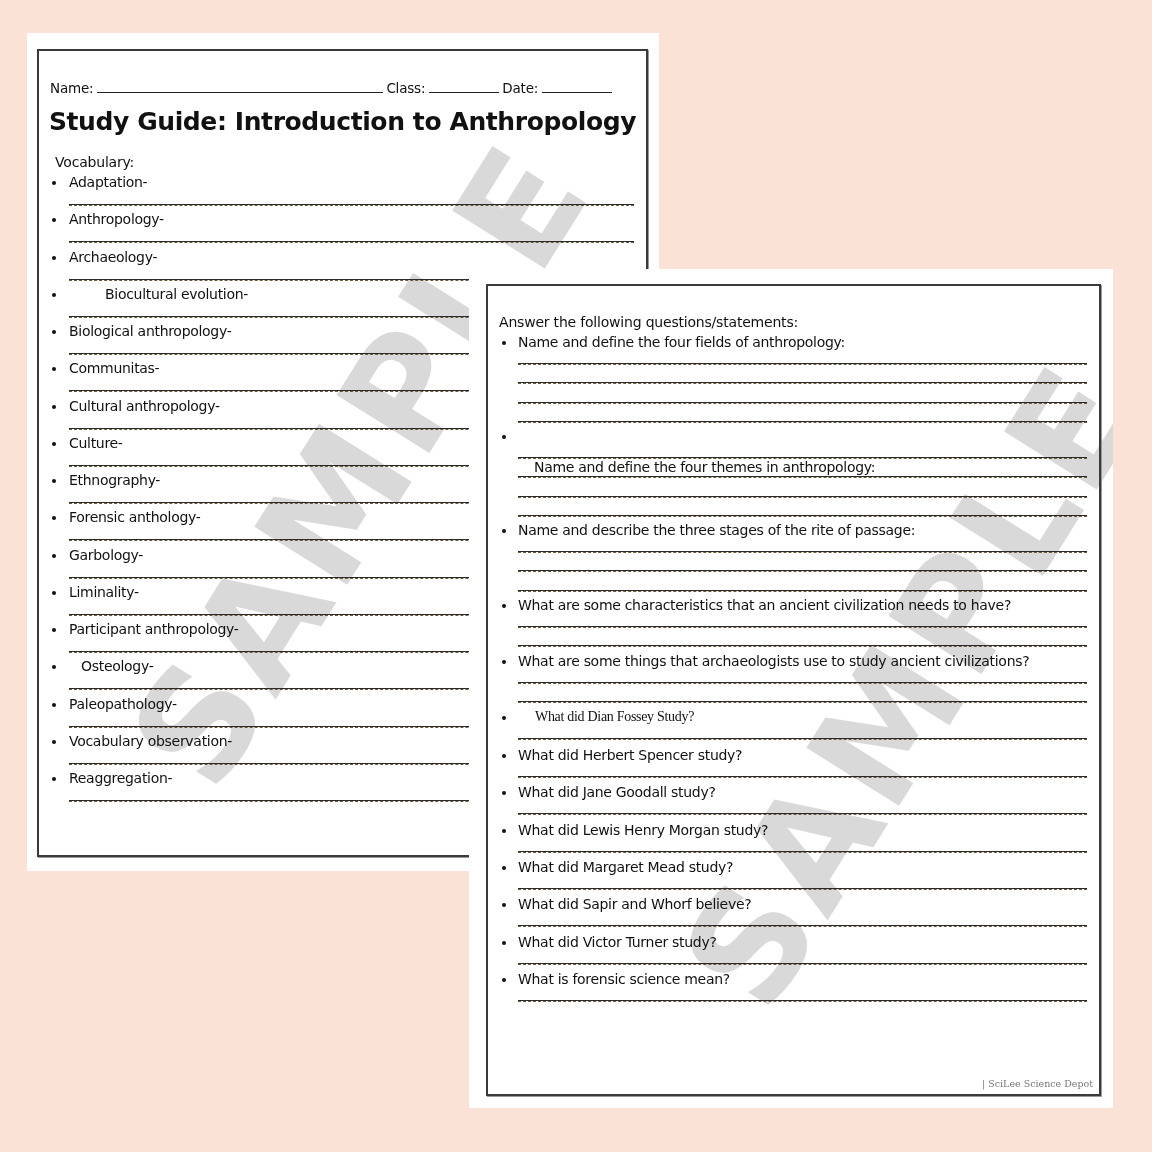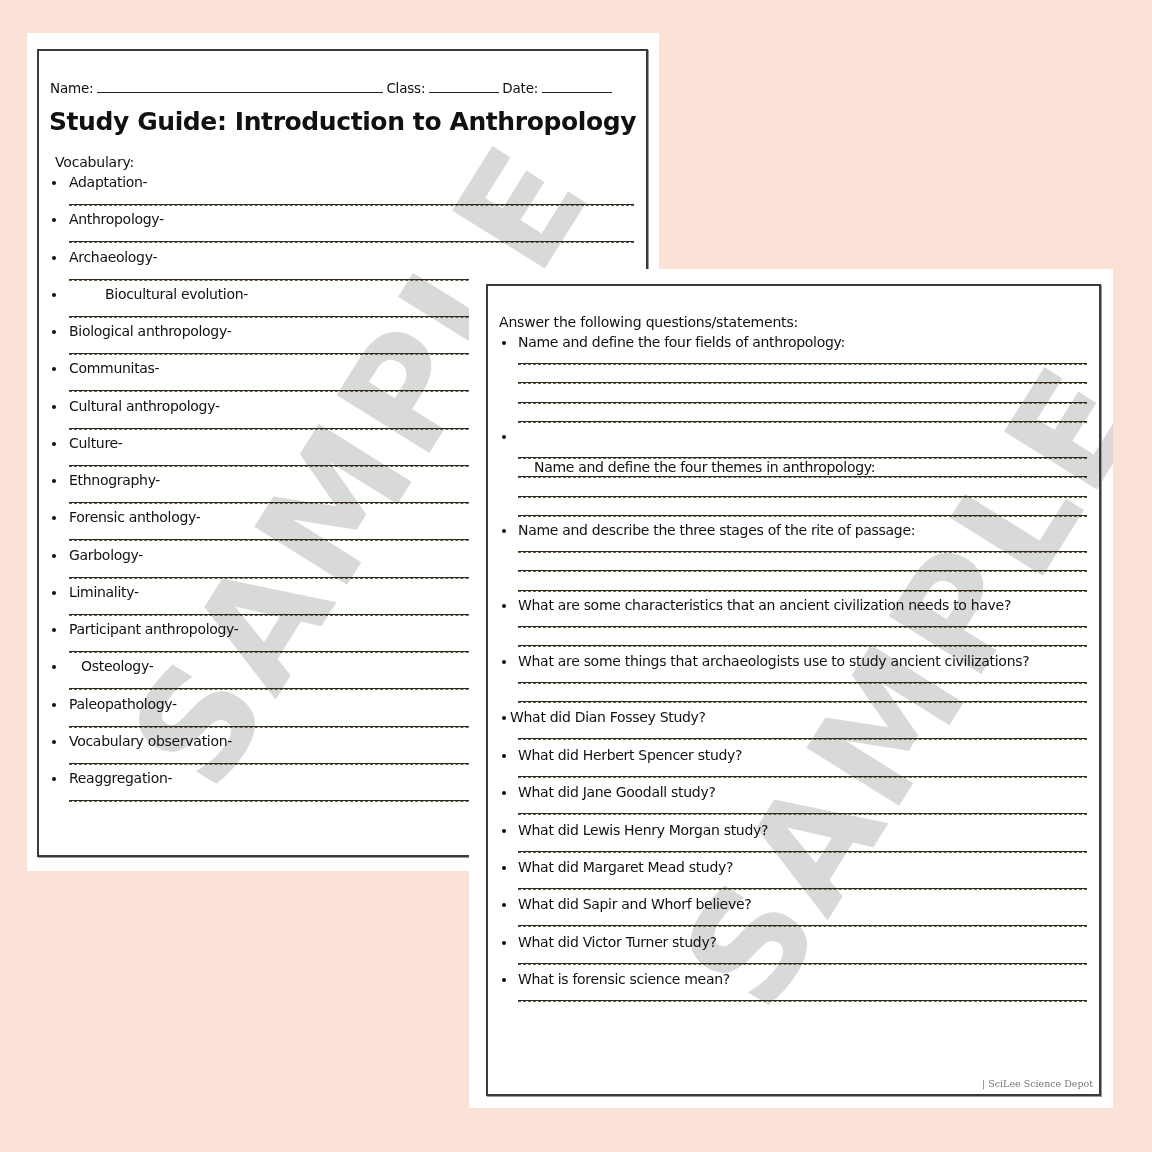--- a/index.html
+++ b/index.html
@@ -249,21 +249,21 @@
           <div class="rule" style="left: 49px; top: 376.3px; width: 569px;"></div>
         </div>
         <div>
           <span class="bullet" style="left: 33px; top: 391px;"></span>
           <span class="abs item" style="left: 49px; top: 384px;">What are some things that archaeologists use to study ancient civilizations?</span>
           <div class="rule" style="left: 49px; top: 413px; width: 569px;"></div>
           <div class="rule" style="left: 49px; top: 432.3px; width: 569px;"></div>
         </div>
         <div>
           <span class="bullet" style="left: 33px; top: 447px;"></span>
-          <span class="abs item" style="left: 41px; top: 440px;">What did Dian Fossey Study?</span>
+          <span class="abs item" style="left: 66px; top: 440px; font-family: Liberation Serif, serif;">What did Dian Fossey Study?</span>
           <div class="rule" style="left: 49px; top: 469px; width: 569px;"></div>
         </div>
         <div>
           <span class="bullet" style="left: 33px; top: 485px;"></span>
           <span class="abs item" style="left: 49px; top: 478px;">What did Herbert Spencer study?</span>
           <div class="rule" style="left: 49px; top: 507px; width: 569px;"></div>
         </div>
         <div>
           <span class="bullet" style="left: 33px; top: 522px;"></span>
           <span class="abs item" style="left: 49px; top: 515px;">What did Jane Goodall study?</span>

